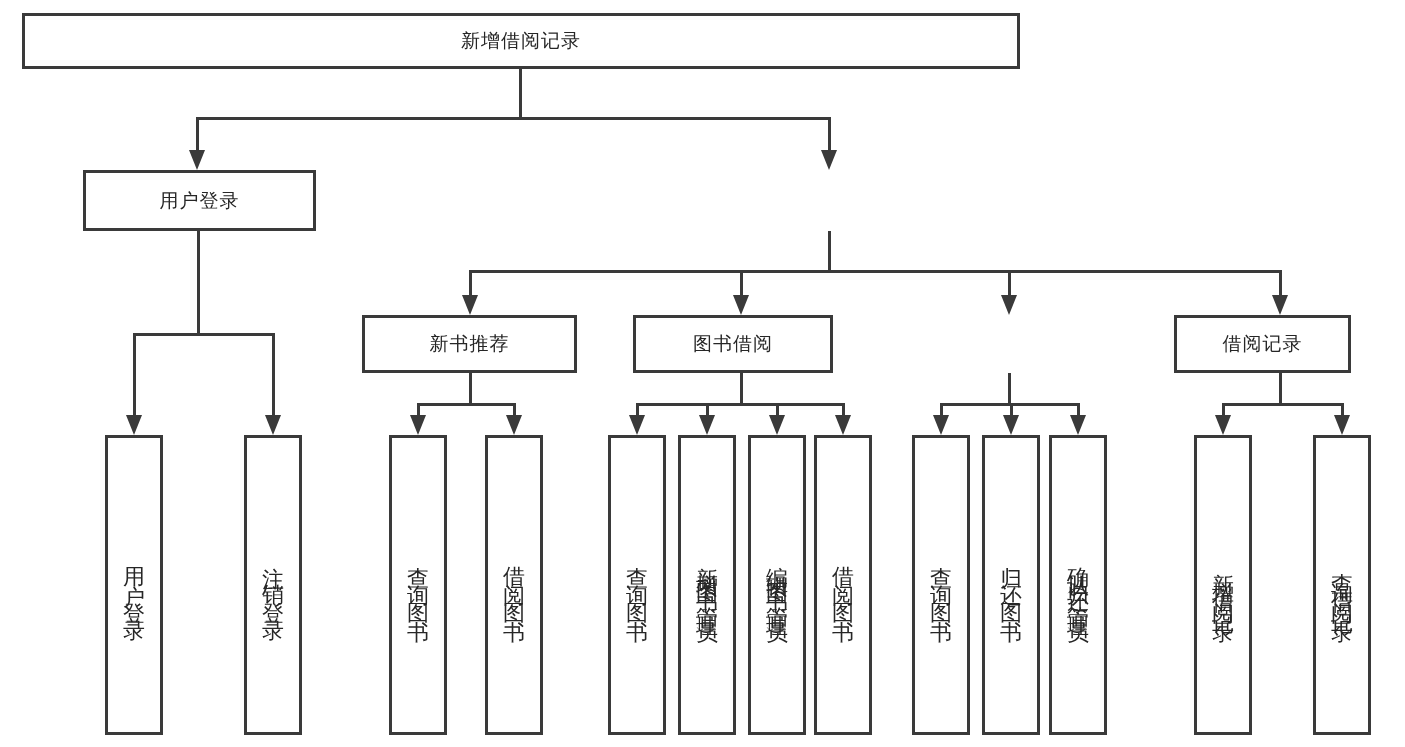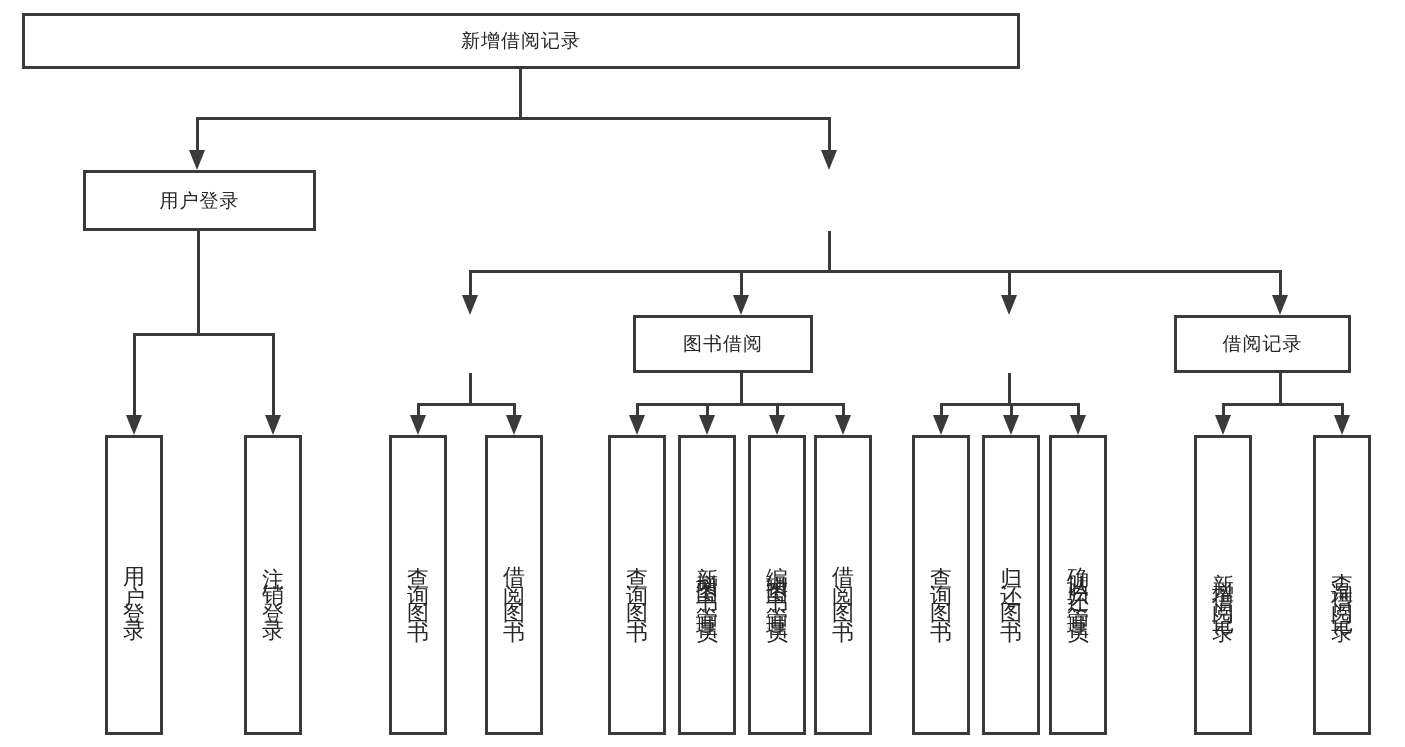--- a/index.html
+++ b/index.html
@@ -42,21 +42,24 @@
 <div class="canvas">
 
   <div class="node h" style="left:22px;top:13px;width:998px;height:56px;">
     <span>新增借阅记录</span>
   </div>
 
   <div class="node h" style="left:83px;top:170px;width:233px;height:61px;">
     <span>用户登录</span>
   </div>
 
-  <div class="node h" style="left:633px;top:315px;width:180px;height:58px;">
+  <div class="node h" style="left:362px;top:315px;width:215px;height:58px;">
+    <span>新书推荐</span>
+  </div>
+  <div class="node h" style="left:633px;top:315px;width:200px;height:58px;">
     <span>图书借阅</span>
   </div>
   <div class="node h" style="left:1174px;top:315px;width:177px;height:58px;">
     <span>借阅记录</span>
   </div>
 
   <div class="node leaf" style="left:105px;">
     <span class="vtext len4">用户登录</span>
   </div>
   <div class="node leaf" style="left:244px;">

